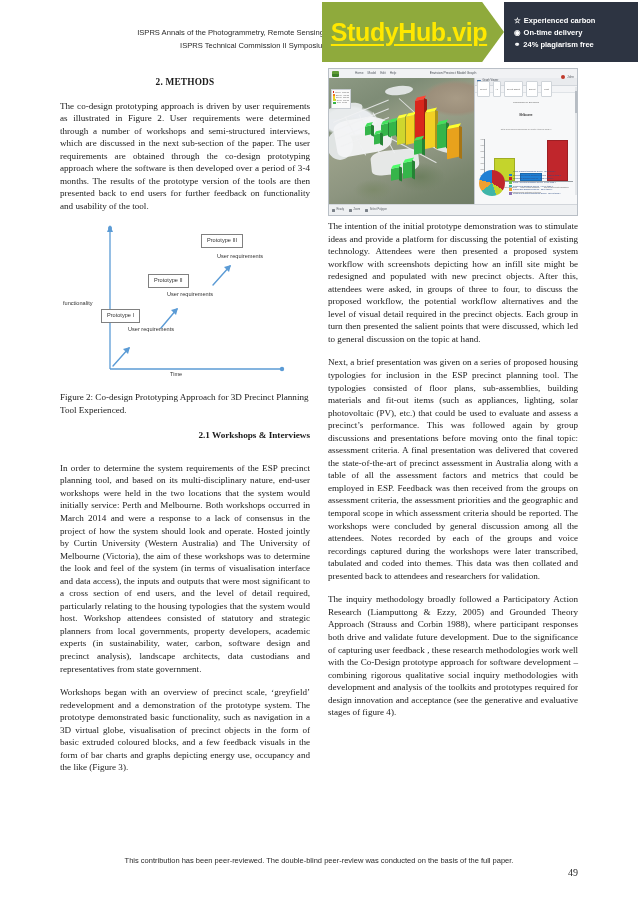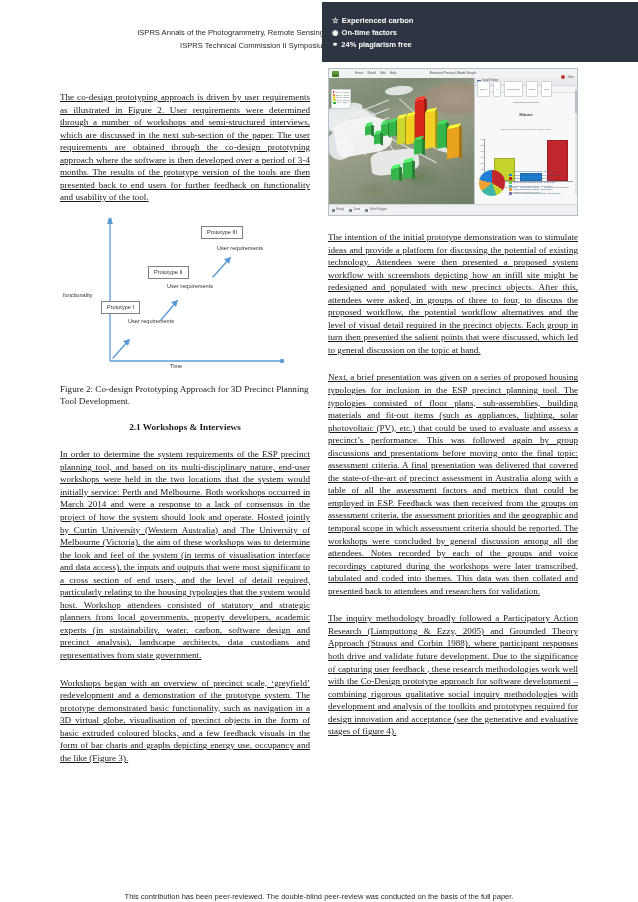--- a/index.html
+++ b/index.html
@@ -99,24 +99,24 @@
   h2.sec-title {
     font-size: 9.3px;
     font-weight: bold;
     text-align: center;
     margin: 0 0 11px 0;
     letter-spacing: 0.2px;
   }
   h3.subsec {
     font-size: 9.2px;
     font-weight: bold;
-    text-align: center;
-    margin: 13px 0 12px 0;
-  }
-  p.para { margin: 15px 0 11px 0; text-indent: 0; text-decoration: underline; }
+    text-align: right;
+    margin: 13px 0 20px 0;
+  }
+  p.para { margin: 4px 0 11px 0; text-indent: 0; }
   p.para:last-child { margin-bottom: 0; }
   .caption {
     font-size: 9.1px;
     line-height: 12.4px;
     text-align: left;
     margin: 10px 0 0 0;
   }
 
   
   .fig2 {
@@ -337,21 +337,21 @@
     position: absolute; right: 0; top: 9px; bottom: 10px; width: 2.5px;
     background: #e4e7ea;
   }
   .vscroll-thumb { position: absolute; top: 4px; left: 0; width: 2.5px; height: 22px; background: #b7bdc4; }
 
   
   .footer {
     position: absolute;
     left: 60px;
     width: 518px;
-    top: 891px;
+    top: 855px;
     text-align: center;
     font-family: "Liberation Sans", sans-serif;
     font-size: 7.5px;
     line-height: 11.5px;
     color: #2a2a2a;
   }
   .footer-line { display: block; }
   .page-num {
     position: absolute;
     right: 0;
@@ -365,38 +365,42 @@
 <body>
 
 <div class="page">
 
   <div class="header">
     <span class="header-line">ISPRS Annals of the Photogrammetry, Remote Sensing and Spatial Information Sciences, Volume II-2, 2014</span>
     <span class="header-line">ISPRS Technical Commission II Symposium, 6 – 8 October 2014, Toronto, Canada</span>
   </div>
 
   <div class="watermark">
+    <div class="wm-green">
+      <span class="wm-text">StudyHub.vip</span>
+    </div>
     <div class="wm-dark">
       <div class="wm-item">
         <span class="wm-ico">☆</span>
         <span>Experienced carbon</span>
       </div>
       <div class="wm-item">
         <span class="wm-ico">◉</span>
-        <span>On-time factors</span>
+        <span>On-time delivery</span>
       </div>
       <div class="wm-item">
         <span class="wm-ico">⚭</span>
         <span>24% plagiarism free</span>
       </div>
     </div>
   </div>
 
   <div class="col col-left">
 
+    <h2 class="sec-title">2.   METHODS</h2>
 
     <p class="para">The co-design prototyping approach is driven by user requirements as illustrated in Figure 2. User requirements were determined through a number of workshops and semi-structured interviews, which are discussed in the next sub-section of the paper. The user requirements are obtained through the co-design prototyping approach where the software is then developed over a period of 3-4 months. The results of the prototype version of the tools are then presented back to end users for further feedback on functionality and usability of the tool.</p>
 
     <div class="fig2">
       <svg width="250" height="158" viewBox="0 0 250 158">
 
         <line x1="50" y1="146" x2="50" y2="6" stroke="#5b9bd5" stroke-width="1.3"></line>
         <polygon points="50,2 47,9 53,9" fill="#5b9bd5"></polygon>
         <circle cx="50" cy="5" r="2" fill="#5b9bd5"></circle>
 
@@ -421,21 +425,21 @@
       <div class="proto-box proto2">Prototype II</div>
       <div class="ureq ureq2">User requirements</div>
 
       <div class="proto-box proto3">Prototype III</div>
       <div class="ureq ureq3">User requirements</div>
 
       <div class="axis-lbl lbl-func">functionality</div>
       <div class="axis-lbl lbl-time">Time</div>
     </div>
 
-    <p class="caption">Figure 2: Co-design Prototyping Approach for 3D Precinct Planning Tool Development.</p>
+    <p class="caption">Figure 2: Co-design Prototyping Approach for 3D Precinct Planning Tool Experienced.</p>
 
     <h3 class="subsec">2.1   Workshops &amp; Interviews</h3>
 
     <p class="para">In order to determine the system requirements of the ESP precinct planning tool, and based on its multi-disciplinary nature, end-user workshops were held in the two locations that the system would initially service: Perth and Melbourne. Both workshops occurred in March 2014 and were a response to a lack of consensus in the project of how the system should look and operate. Hosted jointly by Curtin University (Western Australia) and The University of Melbourne (Victoria), the aim of these workshops was to determine the look and feel of the system (in terms of visualisation interface and data access), the inputs and outputs that were most significant to a cross section of end users, and the level of detail required, particularly relating to the housing typologies that the system would host. Workshop attendees consisted of statutory and strategic planners from local governments, property developers, academic experts (in sustainability, water, carbon, software design and precinct analysis), landscape architects, data custodians and representatives from state government.</p>
     <p class="para">Workshops began with an overview of precinct scale, ‘greyfield’ redevelopment and a demonstration of the prototype system. The prototype demonstrated basic functionality, such as navigation in a 3D virtual globe, visualisation of precinct objects in the form of basic extruded coloured blocks, and a few feedback visuals in the form of bar charts and graphs depicting energy use, occupancy and the like (Figure 3).</p>
   </div>
 
   <div class="col col-right">
 
     <div class="fig3">

